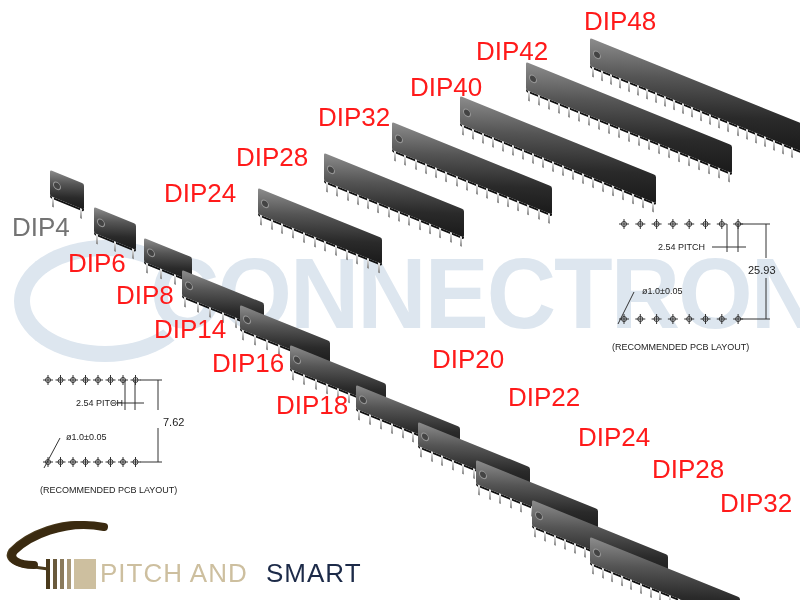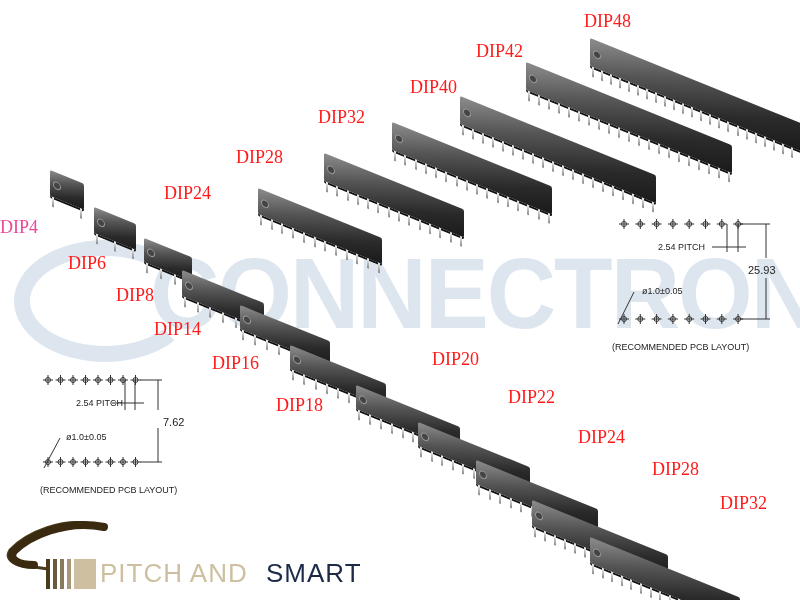--- a/index.html
+++ b/index.html
@@ -1,19 +1,19 @@
 <!DOCTYPE html>
 <html><head>
 <meta charset="utf-8">
 <style>
   html,body{margin:0;padding:0;}
   body{width:800px;height:600px;position:relative;overflow:hidden;background:#ffffff;font-family:"Liberation Sans",sans-serif;}
   .wm-text{position:absolute;left:150px;top:238px;font-family:"Liberation Sans",sans-serif;font-weight:bold;font-size:96px;letter-spacing:-2px;color:#dde6ef;transform:scaleY(1.05);white-space:nowrap;}
   .wm-ring{position:absolute;left:14px;top:240px;width:150px;height:90px;border:16px solid #dde6ef;border-radius:50%;border-right-color:transparent;}
-  .label{position:absolute;color:#ff1a1a;font-size:18px;line-height:26px;white-space:nowrap;font-family:Liberation Serif, serif;}
+  .label{position:absolute;color:#ff1a1a;font-size:26px;line-height:26px;white-space:nowrap;font-family:Liberation Sans, sans-serif;}
   .chip{position:absolute;transform-origin:0 0;}
   .chip .body{position:absolute;left:0;top:0;background:linear-gradient(160deg,#8d8d8d 0%,#555 35%,#2a2a2a 70%,#1a1a1a 100%);border-radius:2px;box-shadow:0 2px 0 #111;}
   .chip .notch{position:absolute;left:3px;width:6px;height:6px;border-radius:50%;background:#444;border:1px solid #999;}
   .chip .pins{position:absolute;left:2px;display:flex;gap:0;}
   .chip .pin{width:2px;height:10px;background:linear-gradient(#eee,#888);margin-right:0;}
   .pcb{position:absolute;}
   .pcb-text{position:absolute;font-size:9px;color:#222;white-space:nowrap;font-family:"Liberation Sans",sans-serif;}
   .logo-text-a{position:absolute;left:100px;top:558px;font-size:26px;letter-spacing:1px;color:#cdbf9f;font-family:"Liberation Sans",sans-serif;}
   .logo-text-b{position:absolute;left:266px;top:558px;font-size:26px;letter-spacing:1px;color:#1c2a48;font-family:"Liberation Sans",sans-serif;}
 </style>
@@ -26,21 +26,21 @@
 <div id="packages">
     <div class="chip" style="left: 50px; top: 170px; width: 34px; height: 38px; transform: skewY(22deg);">
       <div class="body" style="width: 34px; height: 26px;">
         <div class="notch" style="top: 9px;"></div>
       </div>
       <div class="pins" style="top: 26px;">
         <div class="pin" style="margin-right: 26px;"></div>
         <div class="pin"></div>
       </div>
     </div>
-    <div class="label" style="left: 0; top: 214px; color: #ec4899;">DIP4</div>
+    <div class="label" style="left: 12px; top: 214px; color: #737373;">DIP4</div>
     <div class="chip" style="left: 94px; top: 207px; width: 42px; height: 38px; transform: skewY(22deg);">
       <div class="body" style="width: 42px; height: 26px;">
         <div class="notch" style="top: 9px;"></div>
       </div>
       <div class="pins" style="top: 26px;">
         <div class="pin" style="margin-right: 16px;"></div>
         <div class="pin" style="margin-right: 16px;"></div>
         <div class="pin"></div>
       </div>
     </div>

